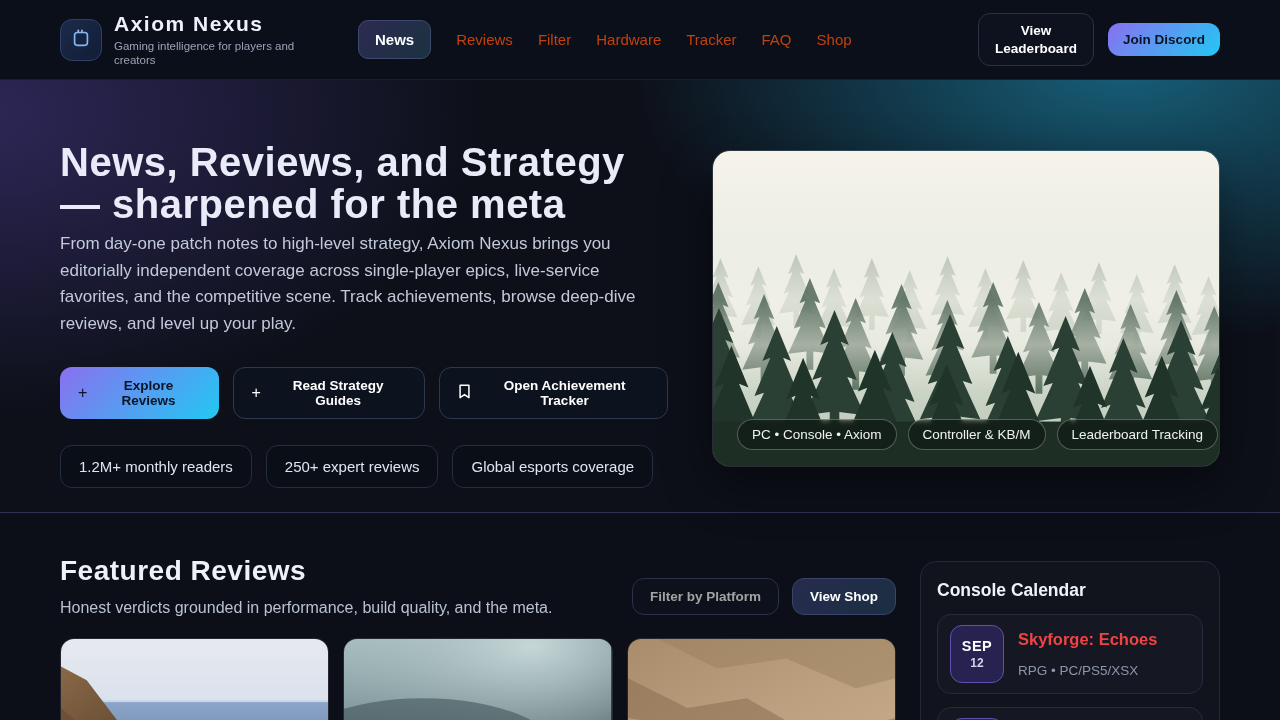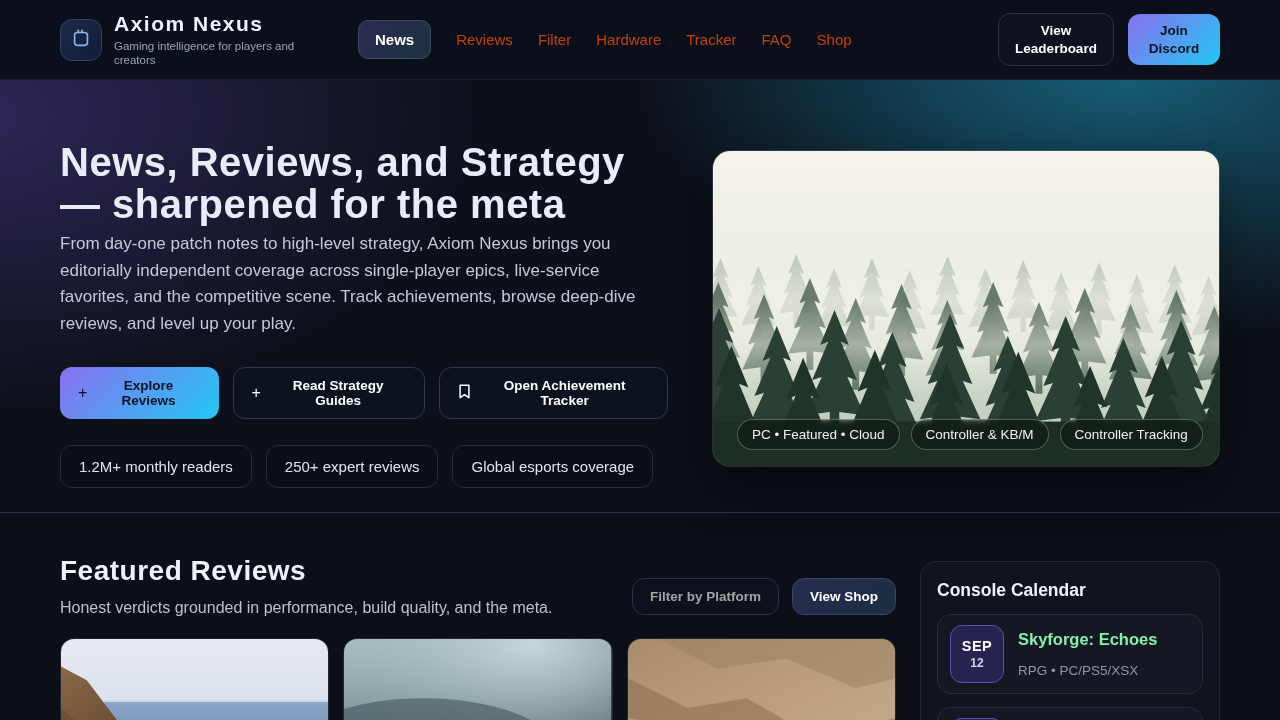--- a/index.html
+++ b/index.html
@@ -35,21 +35,21 @@
     border:1px solid #3d4a6b;
   }
   .header-actions { margin-left:auto; display:flex; align-items:center; gap:14px; }
   .btn-outline-2l {
     width:116px; padding:8px 8px; text-align:center; border-radius:12px;
     border:1px solid #2b3144; background:rgba(18,22,34,.55);
     color:#ffffff; font-weight:700; font-size:13.5px; line-height:1.3; cursor:pointer;
     font-family:inherit;
   }
   .btn-gradient-2l {
-    width:92px; padding:8px 8px; text-align:center; border-radius:12px; border:none;
+    width:112px; padding:8px 8px; text-align:center; border-radius:12px; border:none;
     background:linear-gradient(135deg,#8a70f0 0%,#22c8f3 100%);
     color:#0c1424; font-weight:700; font-size:13.5px; line-height:1.3; cursor:pointer;
     font-family:inherit;
   }
   
   .hero {
     height:433px; position:relative;
     padding:62px 60px 0;
     display:flex; align-items:flex-start; justify-content:space-between;
     background:
@@ -137,21 +137,21 @@
     background:#151823; border:1px solid #262c3c; border-radius:14px;
     padding:10px 12px; margin-top:13px;
   }
   .date-badge {
     width:54px; height:58px; flex:0 0 auto; border-radius:12px;
     background:#272250; border:1.5px solid #5a51b0;
     display:flex; flex-direction:column; align-items:center; justify-content:center;
   }
   .date-month { font-size:14.5px; font-weight:700; color:#fff; letter-spacing:.5px; }
   .date-day { font-size:12px; font-weight:700; color:#cfd3e8; margin-top:2px; }
-  .cal-name { font-size:16.5px; font-weight:700; color:#86efac; }
+  .cal-name { font-size:16.5px; font-weight:700; color:#ef4444; }
   .cal-meta { font-size:13.5px; color:#8d95a8; margin-top:14px; }
 </style>
 </head>
 <body>
 
 <div class="header">
   <div class="logo-box">
     <span>
       <svg width="22" height="22" viewBox="0 0 24 24" fill="none" stroke="#86b7f5" stroke-width="1.8" stroke-linecap="round" stroke-linejoin="round">
         <rect x="5" y="6" width="14" height="14" rx="3"></rect>
@@ -277,23 +277,23 @@
         <use href="#pine" transform="translate(134,200) scale(1.9)"></use>
           <use href="#pine" transform="translate(206,214) scale(1.9)"></use>
         <use href="#pine" transform="translate(278,202) scale(1.9)"></use>
           <use href="#pine" transform="translate(350,216) scale(1.9)"></use>
         <use href="#pine" transform="translate(422,206) scale(1.9)"></use>
           <use href="#pine" transform="translate(478,218) scale(1.9)"></use>
       </g>
       <rect y="272" width="508" height="45" fill="#1d2f24"></rect>
     </svg>
     <div class="media-badges">
-      <div class="media-badge">PC • Featured • Cloud</div>
+      <div class="media-badge">PC • Console • Axiom</div>
       <div class="media-badge">Controller &amp; KB/M</div>
-      <div class="media-badge">Controller Tracking</div>
+      <div class="media-badge">Leaderboard Tracking</div>
     </div>
   </div>
 </div>
 
 <div class="lower">
   <div class="featured">
     <div class="featured-head">
       <div>
         <div class="featured-title">Featured Reviews</div>
         <div class="featured-sub">Honest verdicts grounded in performance, build quality, and the meta.</div>

